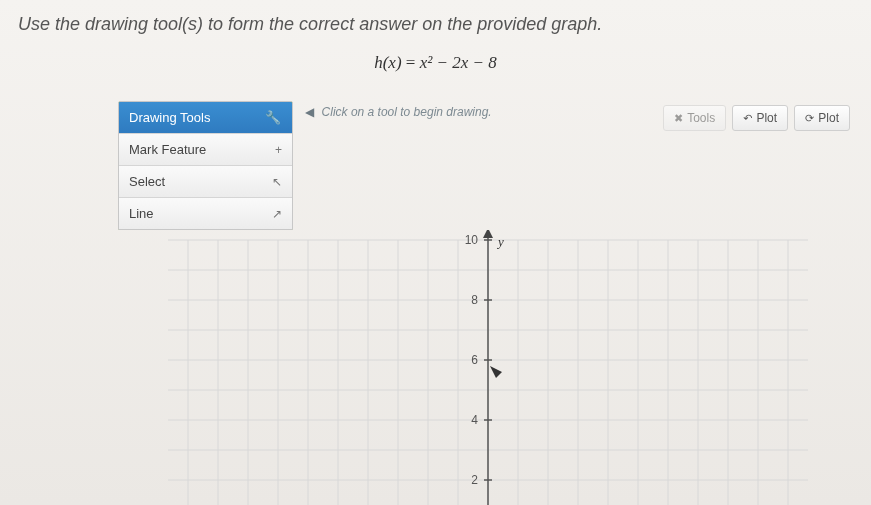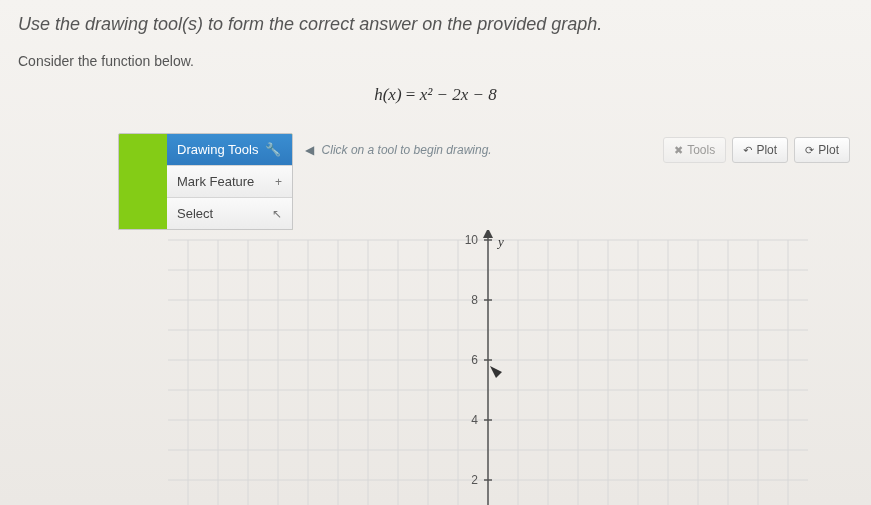--- a/index.html
+++ b/index.html
@@ -20,21 +20,20 @@
 
 .tool-panel-wrap { margin-left: 100px; width: 740px; }
 .tool-row { display: flex; }
 
 .tools {
   width: 175px;
   border: 1px solid #c7c7c7;
   border-radius: 2px 2px 0 0;
   overflow: hidden;
   background: #84cc16;
-  padding-left: 48px;
 }
 .tool-head {
   background: linear-gradient(#3a8ed1, #2f7bc0);
   color: #fff;
   font-size: 13px;
   padding: 8px 10px;
   display: flex;
   justify-content: space-between;
   align-items: center;
 }
@@ -47,21 +46,20 @@
   display: flex;
   justify-content: space-between;
   align-items: center;
   cursor: pointer;
 }
 .tool-item .ticon { font-size: 12px; color: #777; }
 
 .hint-bar {
   flex: 1;
   display: flex;
-  align-items: center;
   justify-content: space-between;
   padding: 4px 8px 4px 12px;
   height: 34px;
 }
 .hint-text { font-size: 12px; font-style: italic; color: #7d8a92; }
 .hint-text .arrow { font-style: normal; color: #6c7a82; margin-right: 4px; }
 .btns { display: flex; gap: 6px; }
 .btn {
   background: linear-gradient(#fefefe, #ececec);
   border: 1px solid #cfcfcf;
@@ -88,39 +86,42 @@
 .axis-label { font: italic 13px 'Times New Roman'; fill: #333; }
 .grid line { stroke: #d8d8d8; stroke-width: 1; }
 .axis line { stroke: #555; stroke-width: 1.5; }
 .arrowhead { fill: #444; }
 </style>
 </head>
 <body>
 
 <div class="content">
   <p class="instr1">Use the drawing tool(s) to form the correct answer on the provided graph.</p>
-  <p class="instr2">Consider the function below.</p>
   <p class="equation">
     <span>h(x)</span> <span class="sq">=</span> <span>x² − 2x − 8</span>
   </p>
 
   <div class="tool-panel-wrap">
     <div class="tool-row">
       <div class="tools">
         <div class="tool-head">
           <span>Drawing Tools</span>
           <span class="ticon">🔧</span>
         </div>
         <div class="tool-item">
           <span>Mark Feature</span>
           <span class="ticon">+</span>
         </div>
         <div class="tool-item">
           <span>Select</span>
           <span class="ticon">↖</span>
+        </div>
+        <div class="tool-item">
+          <span>Line</span>
+          <span class="ticon">↗</span>
         </div>
       </div>
 
       <div class="hint-bar">
         <span class="hint-text">
           <span class="arrow">◀</span>
           <span>Click on a tool to begin drawing.</span>
         </span>
         <div class="btns">
           <div class="btn disabled">

